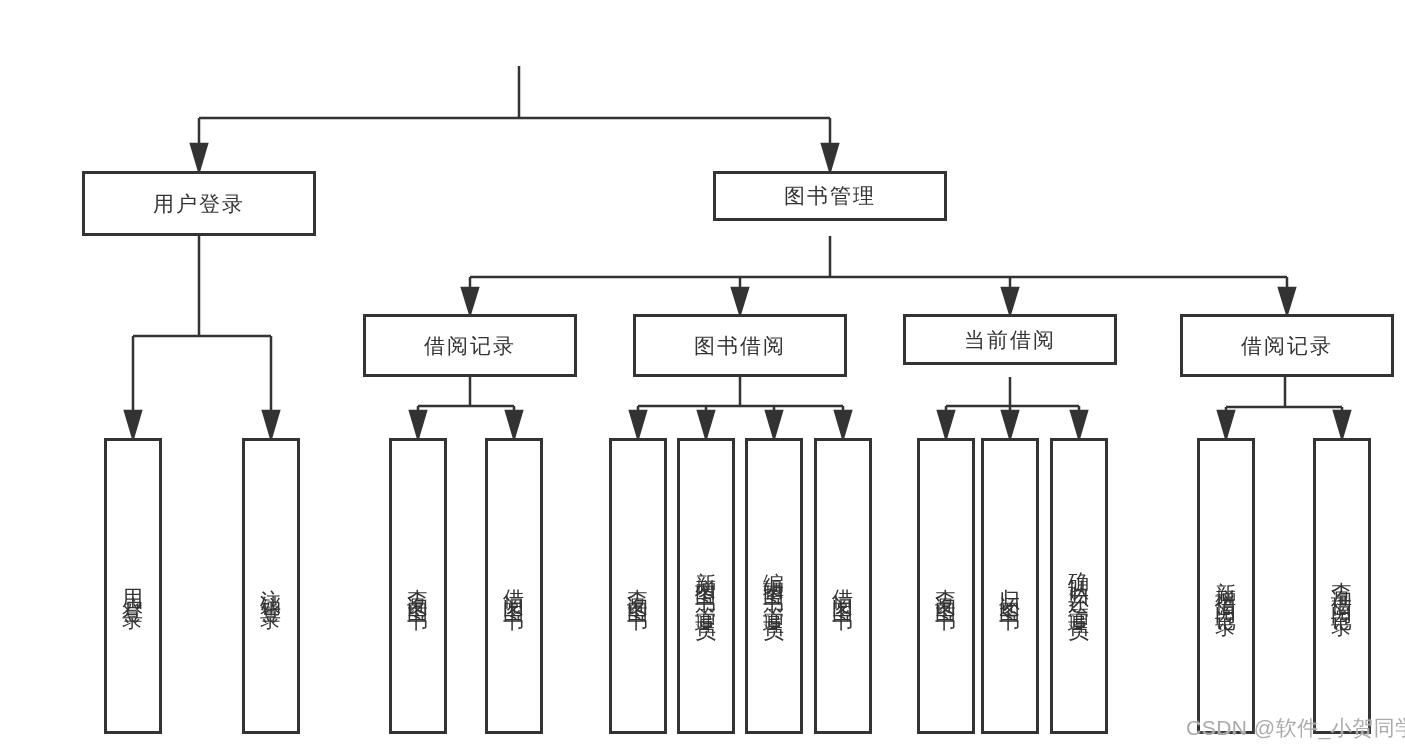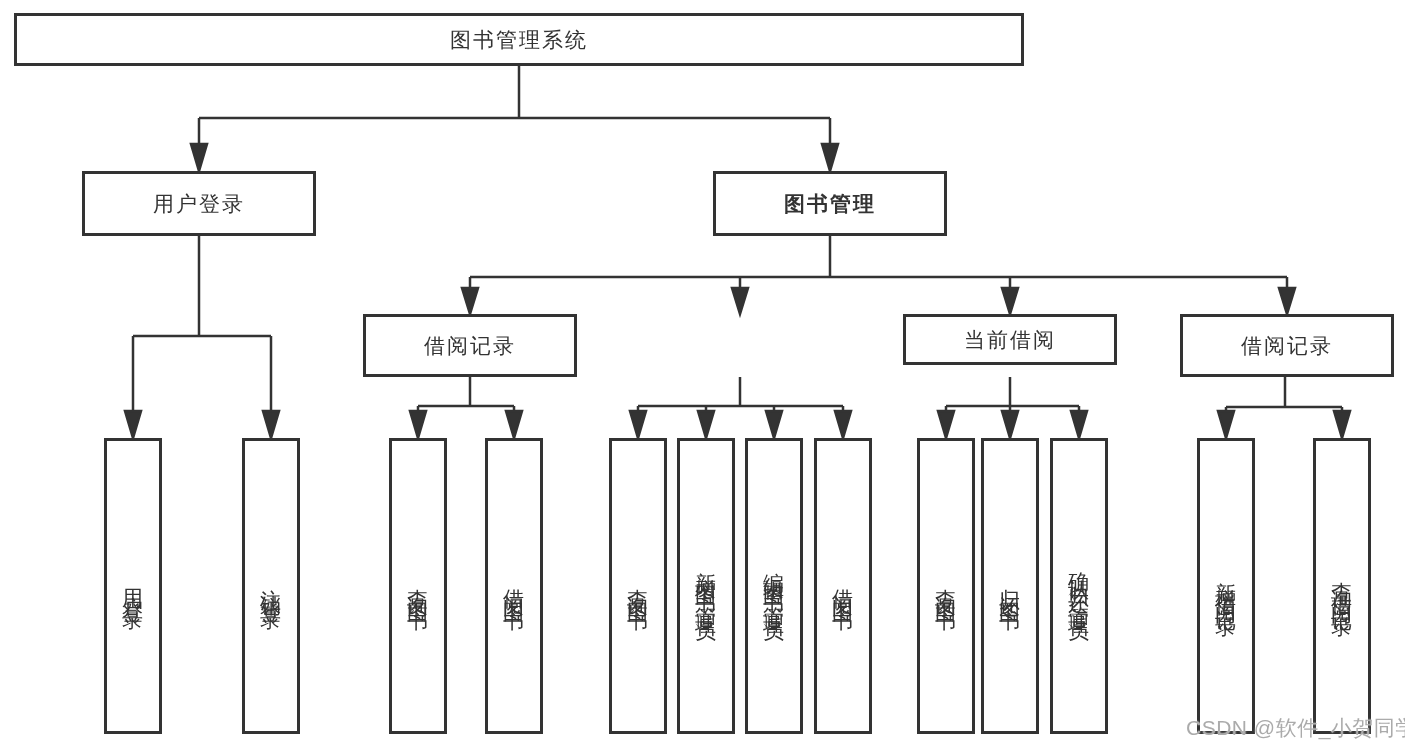--- a/index.html
+++ b/index.html
@@ -130,26 +130,26 @@
         <line x1="1285" y1="377" x2="1285" y2="407"></line>
         <line x1="1226" y1="407" x2="1342" y2="407"></line>
         <line x1="1226" y1="407" x2="1226" y2="420"></line>
         <polygon points="1218,411 1234,411 1226,438"></polygon>
         <line x1="1342" y1="407" x2="1342" y2="420"></line>
         <polygon points="1334,411 1350,411 1342,438"></polygon>
       </g>
     </g>
   </svg>
 
-  <div class="box" style="left:14px; top:13px; width:1010px; height:53px;">图书管理系统</div>
 
   <div class="box" style="left:82px; top:171px; width:234px; height:65px;">用户登录</div>
-  <div class="box" style="left:713px; top:171px; width:234px; height:65px;font-weight:bold;">图书管理</div>
+  <div class="box" style="left:713px; top:171px; width:234px; height:50px;">图书管理</div>
 
   <div class="box" style="left:363px; top:314px; width:214px; height:63px;">借阅记录</div>
+  <div class="box" style="left:633px; top:314px; width:214px; height:63px;">图书借阅</div>
   <div class="box" style="left:903px; top:314px; width:214px; height:51px;">当前借阅</div>
   <div class="box" style="left:1180px; top:314px; width:214px; height:63px;">借阅记录</div>
 
   <div class="box leaf" style="left:104px; top:438px; width:58px; height:296px;">用户登录</div>
   <div class="box leaf" style="left:242px; top:438px; width:58px; height:296px;">注销登录</div>
 
   <div class="box leaf" style="left:389px; top:438px; width:58px; height:296px;">查询图书</div>
   <div class="box leaf" style="left:485px; top:438px; width:58px; height:296px;">借阅图书</div>
 
   <div class="box leaf" style="left:609px; top:438px; width:58px; height:296px;">查询图书</div>

